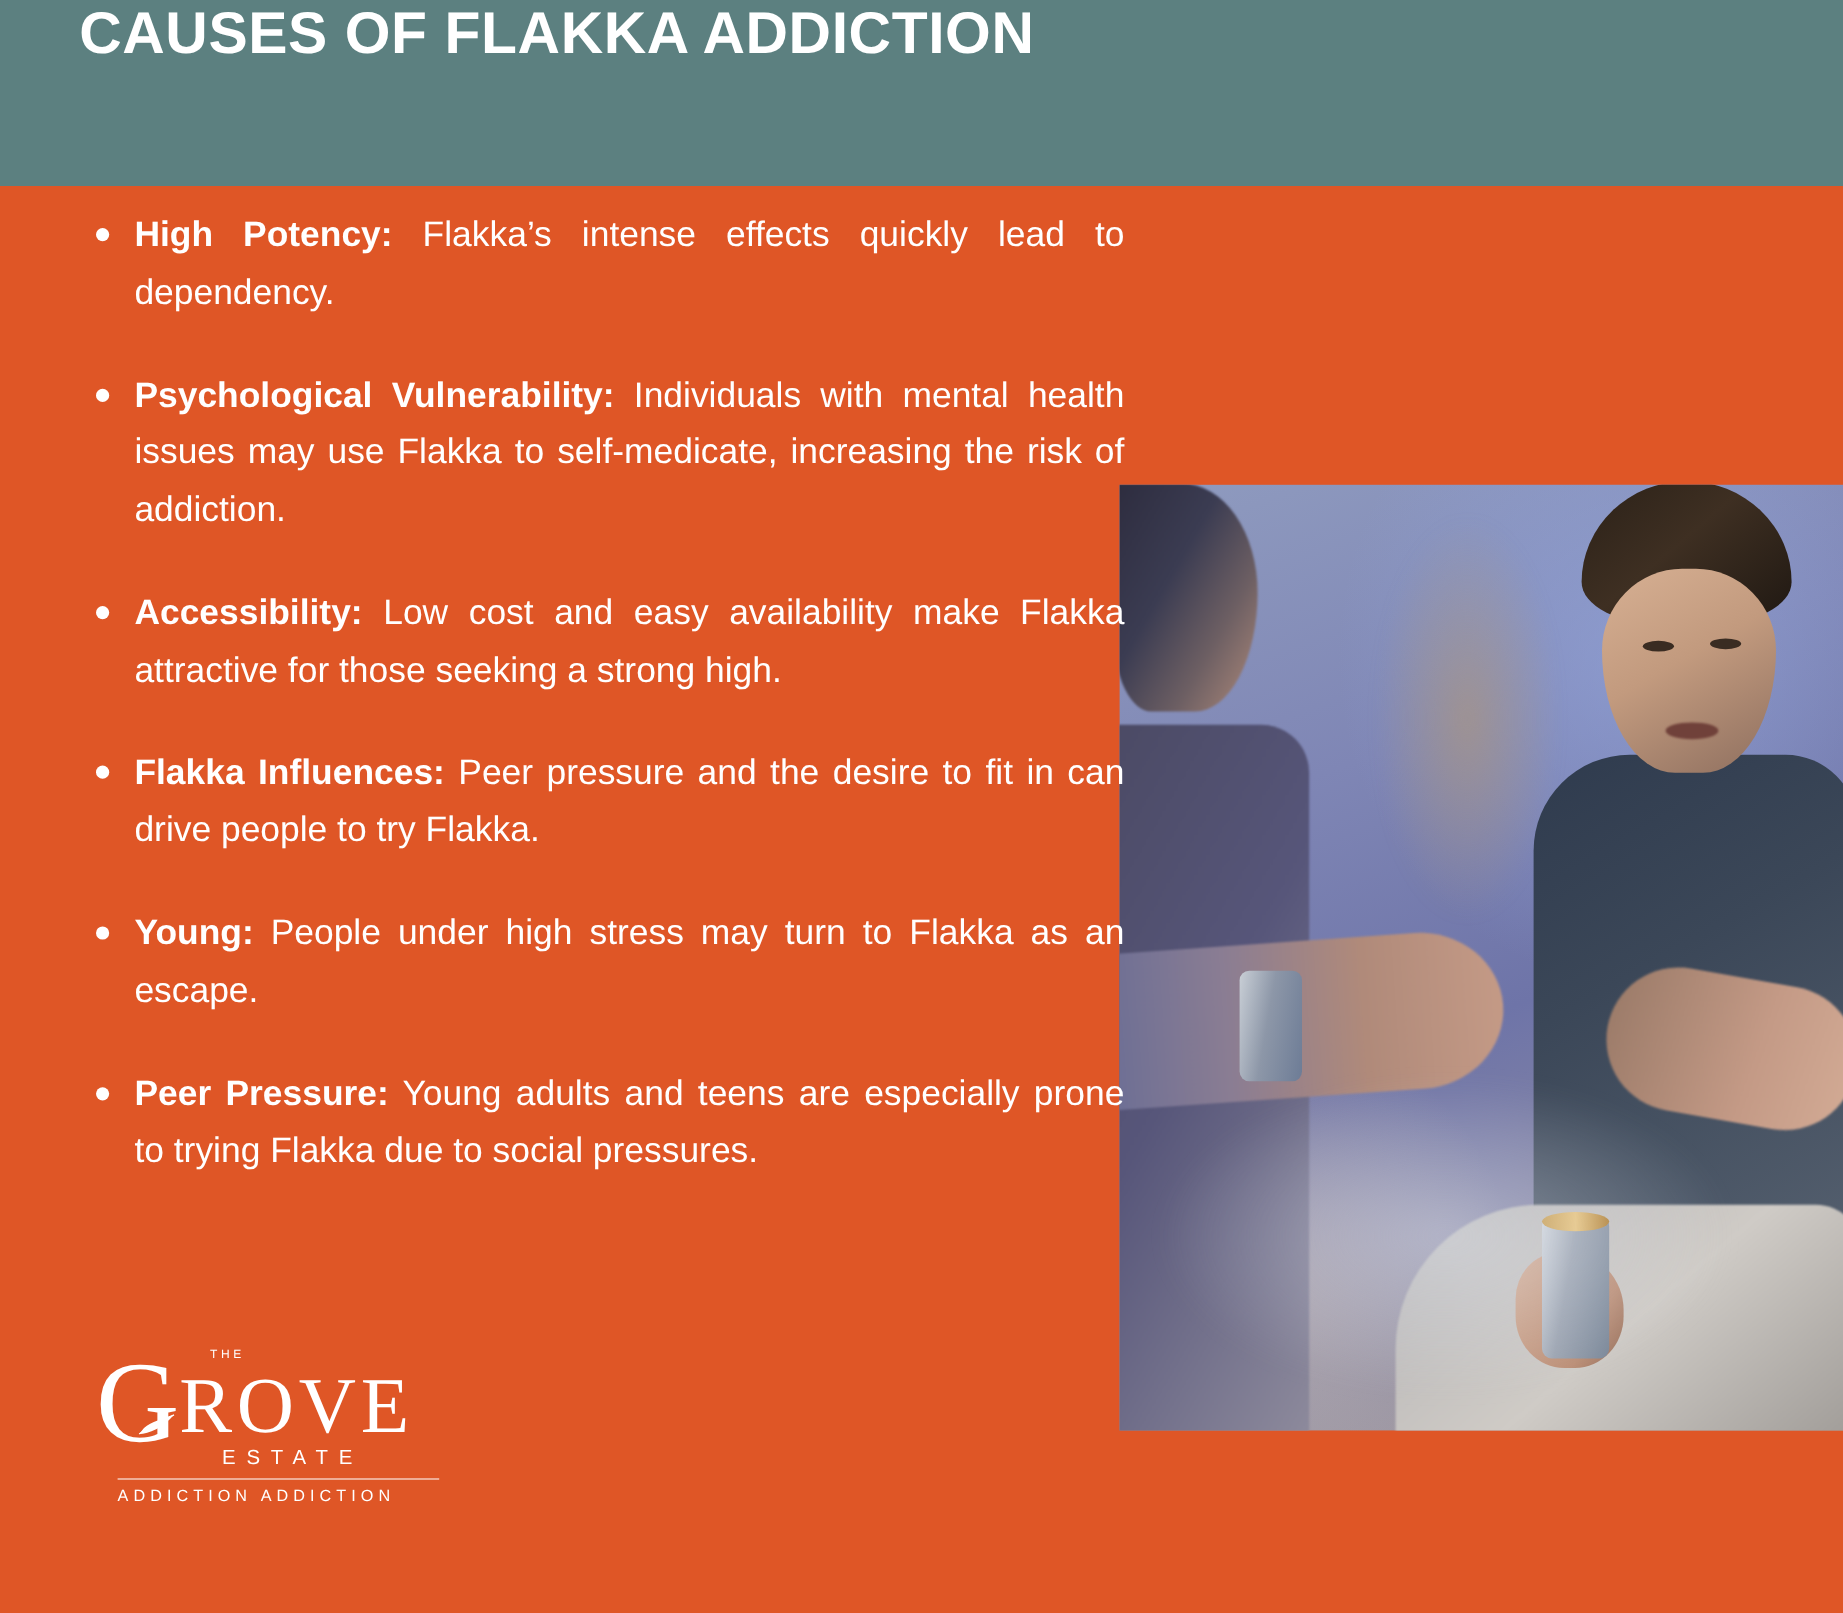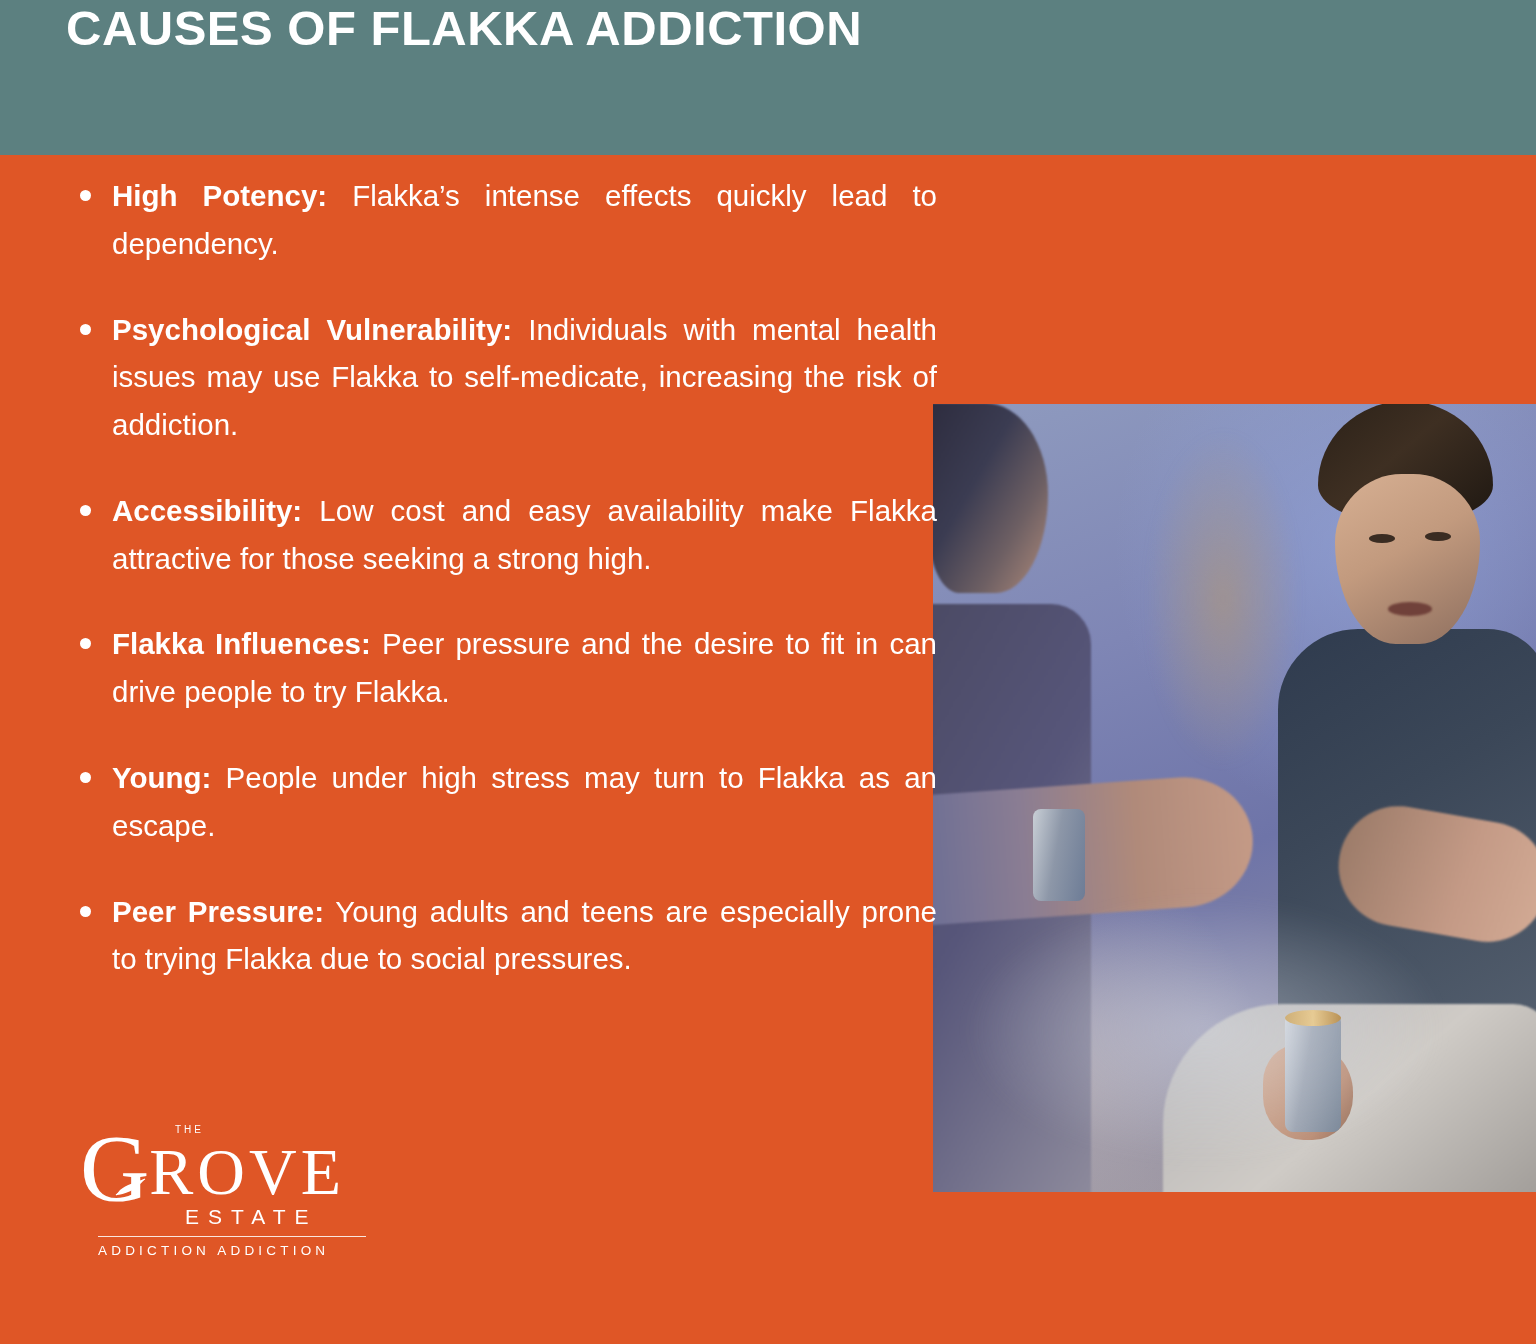--- a/index.html
+++ b/index.html
@@ -261,21 +261,21 @@
   }
   .logo-rove {
     font-size: 66px;
     line-height: 1;
     letter-spacing: 4px;
     font-family: "Liberation Serif", serif;
     color: #ffffff;
     padding-bottom: 6px;
   }
   .logo-estate {
-    font-size: 21px;
+    font-size: 17px;
     letter-spacing: 9px;
     margin-top: -6px;
     padding-left: 105px;
     color: #ffffff;
   }
   .logo-rule {
     margin: 7px 0 6px 18px;
     width: 268px;
     height: 1px;
     background: rgba(255,255,255,0.85);

